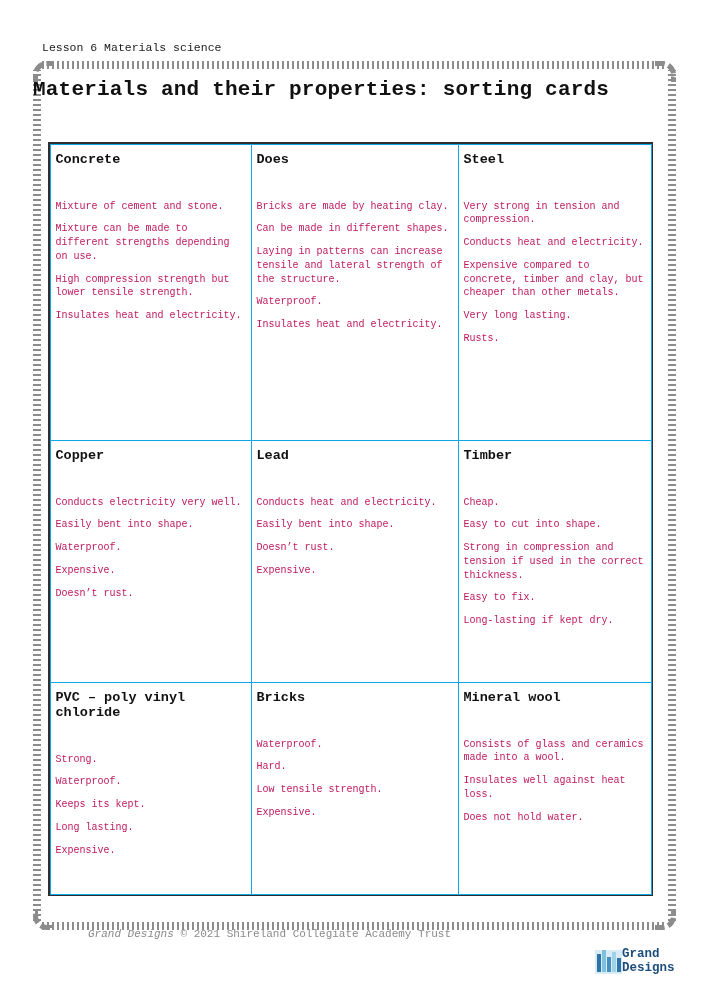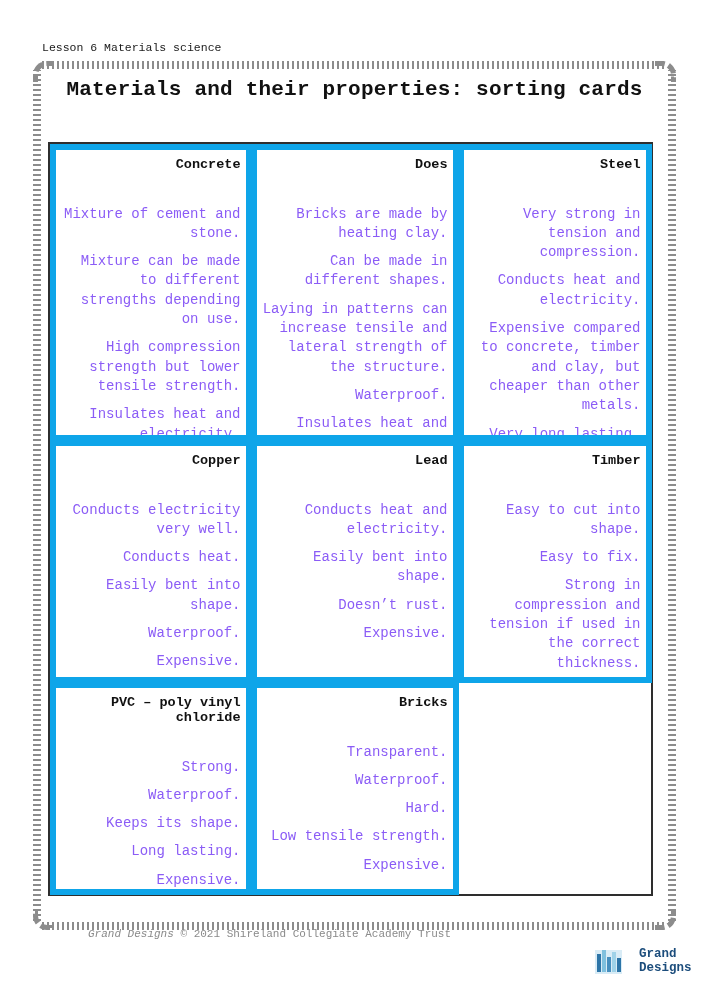--- a/index.html
+++ b/index.html
@@ -41,73 +41,73 @@
   .frame .corner.tl { top: 0; left: 0; border-top: 5px dashed #8c8c8c; border-left: 5px dashed #8c8c8c; border-top-left-radius: 14px; }
   .frame .corner.tr { top: 0; right: 0; border-top: 5px dashed #8c8c8c; border-right: 5px dashed #8c8c8c; border-top-right-radius: 14px; }
   .frame .corner.bl { bottom: 0; left: 0; border-bottom: 5px dashed #8c8c8c; border-left: 5px dashed #8c8c8c; border-bottom-left-radius: 14px; }
   .frame .corner.br { bottom: 0; right: 0; border-bottom: 5px dashed #8c8c8c; border-right: 5px dashed #8c8c8c; border-bottom-right-radius: 14px; }
 
   .doc-title {
     position: absolute;
     left: 33px;
     width: 643px;
     top: 78px;
-    text-align: center;
+    text-align: left;
     font-size: 21px;
     font-weight: bold;
     color: #111111;
     letter-spacing: 0.2px;
   }
 
   .cards-table {
     position: absolute;
     left: 48px;
     top: 142px;
     display: grid;
     grid-template-columns: 201px 207px 193px;
     grid-template-rows: 296px 242px 212px;
     border: 2px solid #2e2e2e;
   }
   .card {
-    border: 6px solid #0ea5e9;
+    border: 1px solid #0ea5e9;
     margin: -0.5px;
     padding: 7px 5px 4px 5px;
-    text-align: right;
+    text-align: left;
     overflow: hidden;
     background: #ffffff;
   }
   .card-title {
     font-weight: bold;
     font-size: 13.5px;
     color: #111111;
     margin-bottom: 33px;
   }
   .card .fact {
     margin: 8px 0 9px 0;
-    font-size: 14px;
+    font-size: 10px;
     line-height: 1.38;
-    color: #8b5cf6;
+    color: #be185d;
   }
 
   .footer-credit {
     position: absolute;
     left: 88px;
     top: 928px;
     font-size: 11px;
     color: #8a8a8a;
   }
   .footer-credit .it { font-style: italic; }
 
   .logo {
     position: absolute;
     left: 595px;
     top: 947px;
     display: flex;
     align-items: center;
-    gap: 17px;
+    gap: 0;
   }
   .logo-text {
     font-size: 12.5px;
     line-height: 1.1;
     font-weight: bold;
     color: #1c4d7c;
   }
 </style>
 </head>
 <body>
@@ -156,63 +156,70 @@
           <p class="fact">Conducts heat and electricity.</p>
           <p class="fact">Expensive compared to concrete, timber and clay, but cheaper than other metals.</p>
           <p class="fact">Very long lasting.</p>
           <p class="fact">Rusts.</p>
         </div>
     </div>
     <div class="card">
       <div class="card-title">Copper</div>
       <div class="card-facts">
           <p class="fact">Conducts electricity very well.</p>
-          <p class="fact">Conducts heat.</p>
           <p class="fact">Easily bent into shape.</p>
           <p class="fact">Waterproof.</p>
           <p class="fact">Expensive.</p>
           <p class="fact">Doesn’t rust.</p>
         </div>
     </div>
     <div class="card">
       <div class="card-title">Lead</div>
       <div class="card-facts">
           <p class="fact">Conducts heat and electricity.</p>
           <p class="fact">Easily bent into shape.</p>
           <p class="fact">Doesn’t rust.</p>
           <p class="fact">Expensive.</p>
         </div>
     </div>
     <div class="card">
       <div class="card-title">Timber</div>
       <div class="card-facts">
+          <p class="fact">Cheap.</p>
           <p class="fact">Easy to cut into shape.</p>
+          <p class="fact">Strong in compression and tension if used in the correct thickness.</p>
           <p class="fact">Easy to fix.</p>
-          <p class="fact">Strong in compression and tension if used in the correct thickness.</p>
           <p class="fact">Long-lasting if kept dry.</p>
         </div>
     </div>
     <div class="card">
       <div class="card-title">PVC – poly vinyl chloride</div>
       <div class="card-facts">
           <p class="fact">Strong.</p>
           <p class="fact">Waterproof.</p>
-          <p class="fact">Keeps its shape.</p>
+          <p class="fact">Keeps its kept.</p>
           <p class="fact">Long lasting.</p>
           <p class="fact">Expensive.</p>
         </div>
     </div>
     <div class="card">
       <div class="card-title">Bricks</div>
       <div class="card-facts">
-          <p class="fact">Transparent.</p>
           <p class="fact">Waterproof.</p>
           <p class="fact">Hard.</p>
           <p class="fact">Low tensile strength.</p>
           <p class="fact">Expensive.</p>
+        </div>
+    </div>
+    <div class="card">
+      <div class="card-title">Mineral wool</div>
+      <div class="card-facts">
+          <p class="fact">Consists of glass and ceramics made into a wool.</p>
+          <p class="fact">Insulates well against heat loss.</p>
+          <p class="fact">Does not hold water.</p>
         </div>
     </div>
   </div>
 
   <div class="footer-credit"><span class="it">Grand Designs</span><span> © 2021 Shireland Collegiate Academy Trust</span></div>
 
   <div class="logo">
     <svg width="27" height="30" viewBox="0 0 27 30">
       <rect x="0" y="3" width="27" height="24" fill="#d9ecf6"></rect>
       <rect x="2" y="7" width="4" height="18" fill="#2d75a8"></rect>

